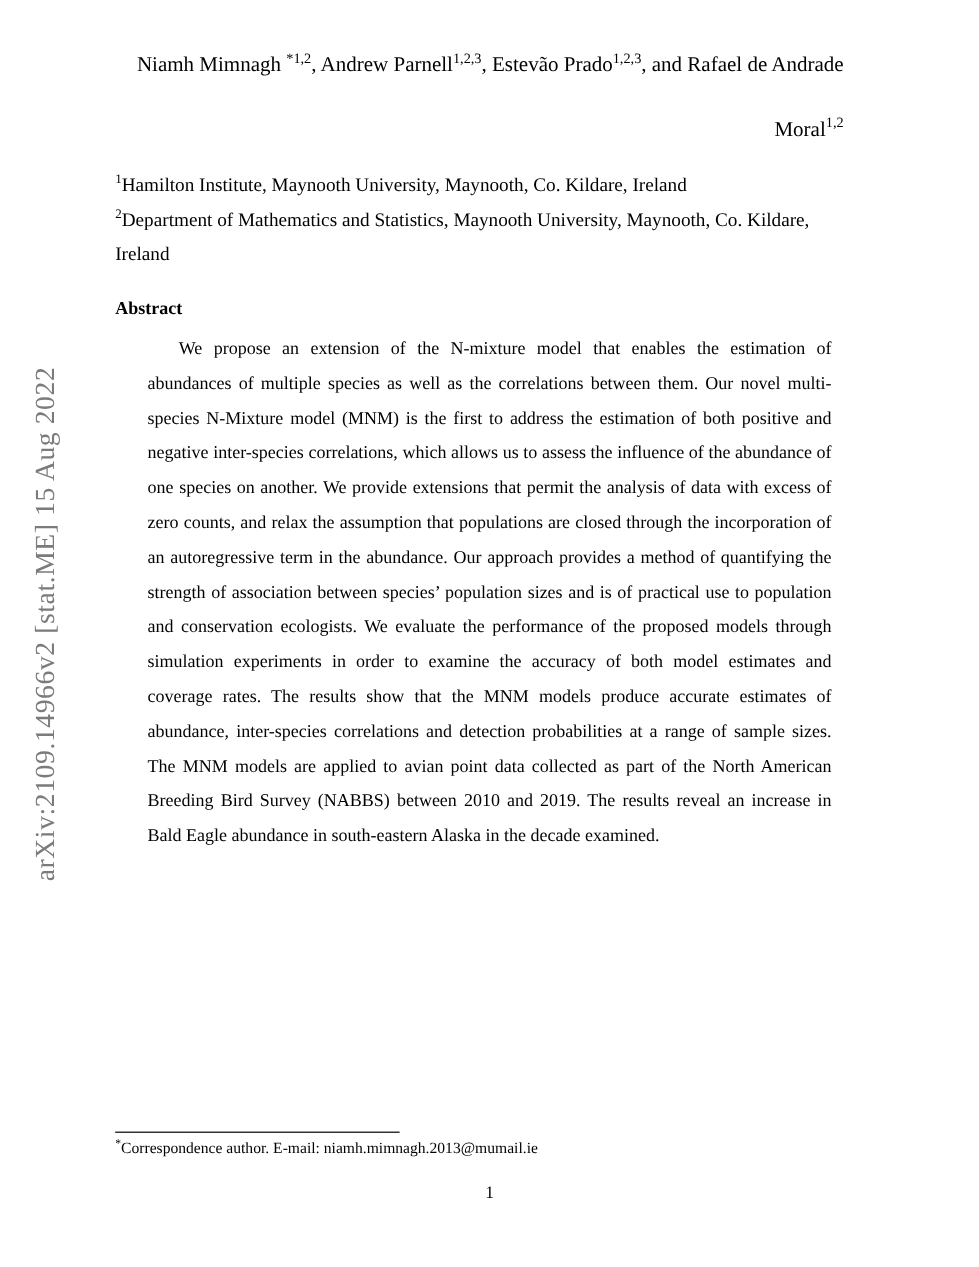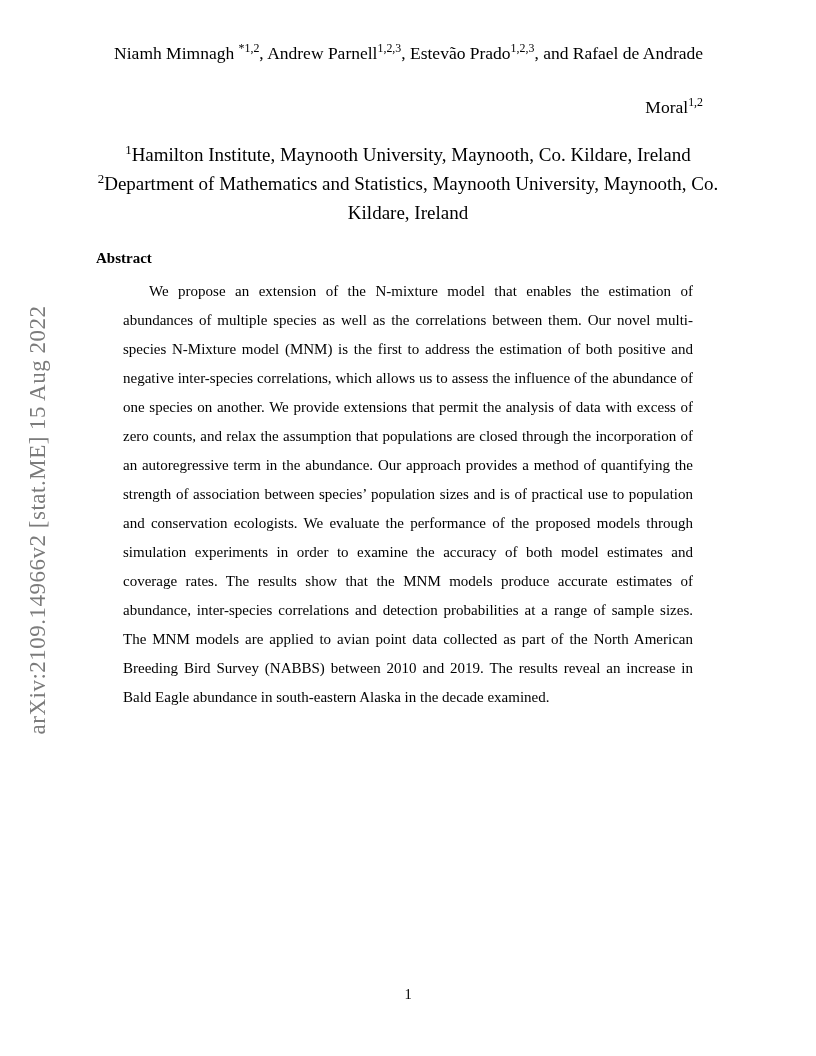--- a/index.html
+++ b/index.html
@@ -45,22 +45,21 @@
     text-align: right;
     font-size: 17.5px;
     line-height: 54px;
   }
   .authors sup, .affiliations sup {
     font-size: 0.68em;
     line-height: 0;
   }
   .affiliations {
     margin-top: 6px;
-    text-align: center;
-    font-size: 19px;
+    font-size: 16px;
     line-height: 29px;
   }
   .abstract-heading {
     margin-top: 23px;
     text-align: left;
     font-size: 15px;
     font-weight: 700;
   }
   .abstract-body {
     margin: 10px auto 16px auto;
@@ -114,16 +113,20 @@
       <div><sup>1</sup><span>Hamilton Institute, Maynooth University, Maynooth, Co. Kildare, Ireland</span></div>
       <div><sup>2</sup><span>Department of Mathematics and Statistics, Maynooth University, Maynooth, Co. Kildare, Ireland</span></div>
     </div>
 
     <div class="abstract-heading">Abstract</div>
 
     <div class="abstract-body">We propose an extension of the N-mixture model that enables the estimation of abundances of multiple species as well as the correlations between them.  Our novel multi-species N-Mixture model (MNM) is the first to address the estimation of both positive and negative inter-species correlations, which allows us to assess the influence of the abundance of one species on another. We provide extensions that permit the analysis of data with excess of zero counts, and relax the assumption that populations are closed through the incorporation of an autoregressive term in the abundance.  Our approach provides a method of quantifying the strength of association between species’ population sizes and is of practical use to population and conservation ecologists.  We evaluate the performance of the proposed models through simulation experiments in order to examine the accuracy of both model estimates and coverage rates. The results show that the MNM models produce accurate estimates of abundance, inter-species correlations and detection probabilities at a range of sample sizes. The MNM models are applied to avian point data collected as part of the North American Breeding Bird Survey (NABBS) between 2010 and 2019. The results reveal an increase in Bald Eagle abundance in south-eastern Alaska in the decade examined.</div>
 
   </div>
 
+  <div class="footnote-block">
+    <div class="footnote-rule"></div>
+    <div class="footnote-text"><sup>*</sup><span>Correspondence author. E-mail: niamh.mimnagh.2013@mumail.ie</span></div>
+  </div>
 
   <div class="page-number">1</div>
 
 </div>
 
 </body></html>

